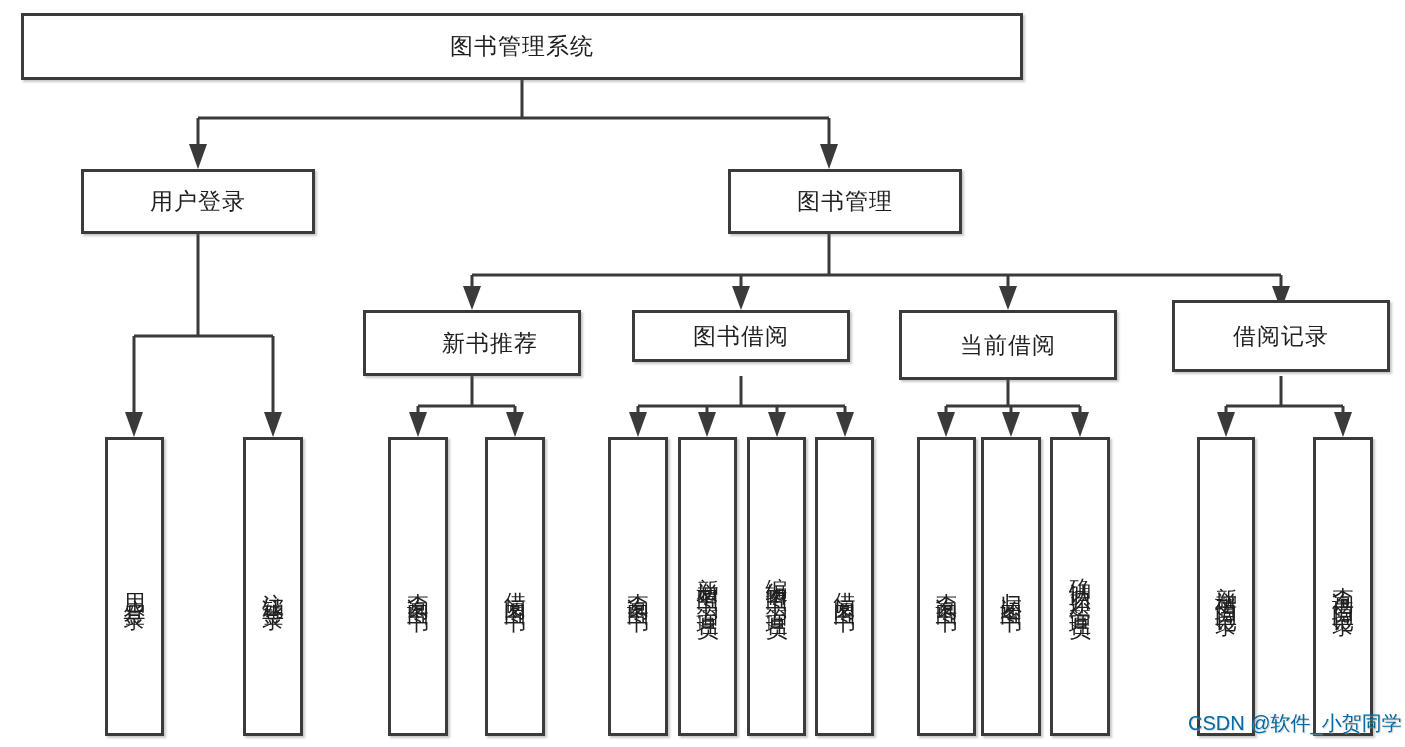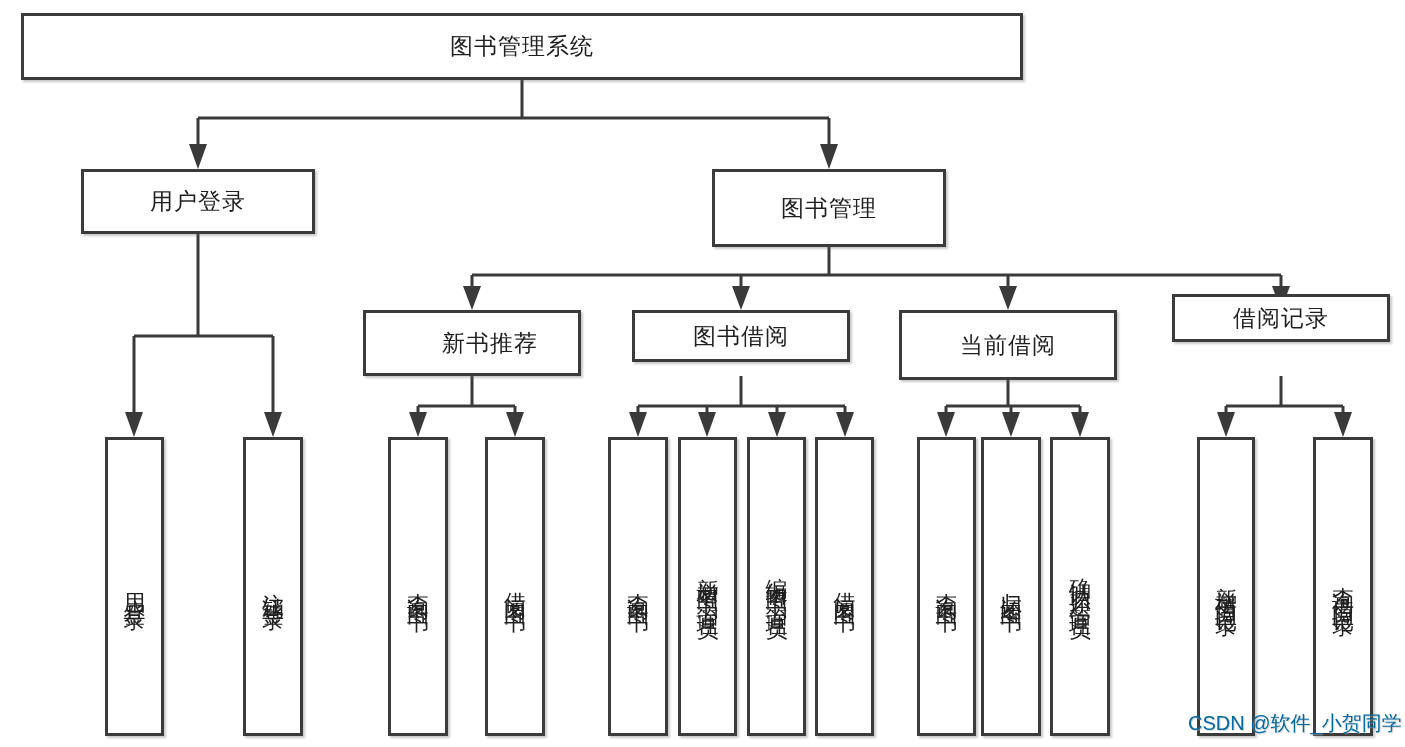--- a/index.html
+++ b/index.html
@@ -114,34 +114,34 @@
     </g>
   </svg>
 
   <div class="node" style="left:21px; top:13px; width:1002px; height:67px;">
     <span class="hlabel">图书管理系统</span>
   </div>
 
   <div class="node" style="left:81px; top:169px; width:234px; height:65px;">
     <span class="hlabel">用户登录</span>
   </div>
-  <div class="node" style="left:712px; top:169px; width:234px; height:78px;">
+  <div class="node" style="left:728px; top:169px; width:234px; height:65px;">
     <span class="hlabel">图书管理</span>
   </div>
 
   <div class="node" style="left:363px; top:310px; width:218px; height:66px;padding-left:36px;">
     <span class="hlabel">新书推荐</span>
   </div>
   <div class="node" style="left:632px; top:310px; width:218px; height:52px;">
     <span class="hlabel">图书借阅</span>
   </div>
   <div class="node" style="left:899px; top:310px; width:218px; height:70px;">
     <span class="hlabel">当前借阅</span>
   </div>
-  <div class="node" style="left:1172px; top:294px; width:218px; height:48px;">
+  <div class="node" style="left:1172px; top:300px; width:218px; height:72px;">
     <span class="hlabel">借阅记录</span>
   </div>
 
   <div class="node vbox" style="left:105px; width:59px;">
     <span class="vlabel">用户登录</span>
   </div>
   <div class="node vbox" style="left:243px; width:60px;">
     <span class="vlabel">注销登录</span>
   </div>
 

